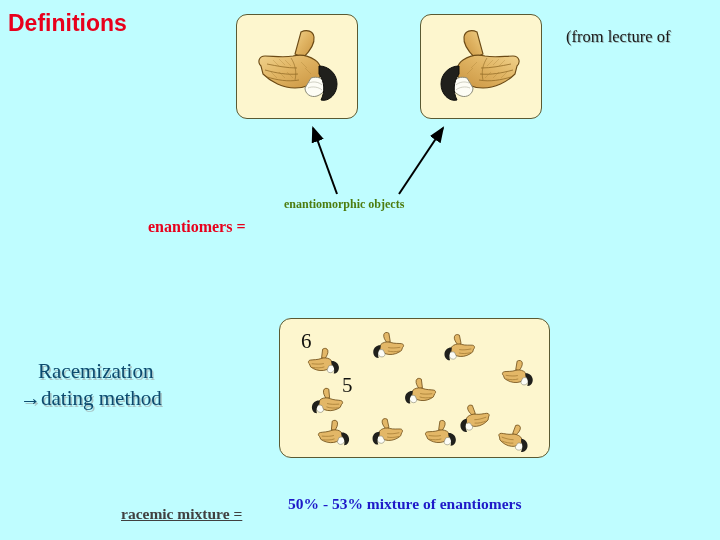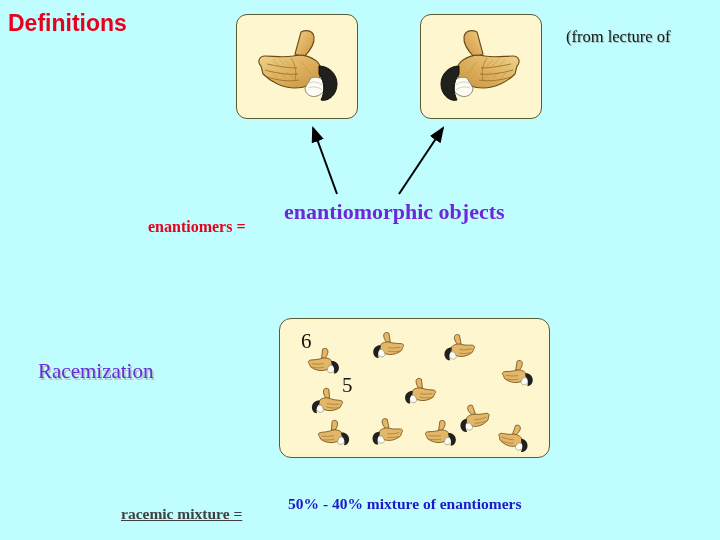--- a/index.html
+++ b/index.html
@@ -86,34 +86,34 @@
     font-size: 16px;
     color: #e8001c;
     white-space: nowrap;
   }
   #definition-lines {
     position: absolute;
     left: 284px;
     top: 196px;
     font-family: "Liberation Serif", serif;
     font-weight: bold;
-    font-size: 22px;
-    color: #6d28d9;
+    font-size: 12px;
+    color: #4d7c0f;
     line-height: 1.42;
     white-space: nowrap;
   }
 
   
   #racemization {
     position: absolute;
     left: 38px;
     top: 358px;
     font-family: "Liberation Serif", serif;
     font-size: 21px;
-    color: #6d28d9;
+    color: #0c4a6e;
     line-height: 1.28;
     text-shadow: 1.5px 1.5px 0 rgba(150,150,150,0.55);
     white-space: nowrap;
   }
   #racemization .line2 { display: block; margin-left: -18px; }
 
   
   #mixture-box {
     position: absolute;
     left: 279px;
@@ -262,20 +262,21 @@
     <line x1="399" y1="194" x2="443" y2="128" stroke="#000000" stroke-width="2" marker-end="url(#ah)"></line>
   </svg>
 
   <div id="enantiomers-label">enantiomers =</div>
   <div id="definition-lines">
     <div>enantiomorphic objects</div>
   </div>
 
   <div id="racemization">
     <span>Racemization</span>
+    <span class="line2">→dating method</span>
   </div>
 
   <div id="mixture-box">
     <div class="count-num" id="count-six">6</div>
     <div class="count-num" id="count-five">5</div>
     <div id="mini-hands">
     <svg class="mini-hand" viewBox="0 0 88 82" style="left: 26px; top: 28px; transform: rotate(-8deg);">
       <path d="M48 6 C54 3 60 5 61 11 C62 18 56 26 50 32 L42 28 Z" fill="#e3b767" stroke="#6b4a15" stroke-width="2"></path>
       <path d="M8 40 C4 36 6 30 12 30 C20 30 30 32 40 30 C48 28 56 30 62 34
                C68 38 70 46 66 52 C62 58 52 62 42 62 C30 62 18 56 10 48 Z" fill="#e3b767" stroke="#6b4a15" stroke-width="2"></path>
@@ -393,15 +394,15 @@
         <path d="M14 40 C26 43 36 45 46 44"></path>
         <path d="M14 50 C26 53 36 55 46 53"></path>
       </g>
       <path d="M58 52 C64 50 70 52 72 57 C74 62 70 68 64 70 C58 72 52 68 52 62 Z" fill="#fdfdf6" stroke="#8a8a78" stroke-width="1.6"></path>
       <path d="M66 40 C76 40 84 48 84 58 C84 68 76 76 68 74 C72 66 72 56 66 48 Z" fill="#20201c"></path>
     </svg>
       </div>
   </div>
 
   <div id="racemic-label">racemic mixture =</div>
-  <div id="racemic-value">50% - 40% mixture of enantiomers</div>
+  <div id="racemic-value">50% - 53% mixture of enantiomers</div>
 
 </div>
 
 </body></html>

